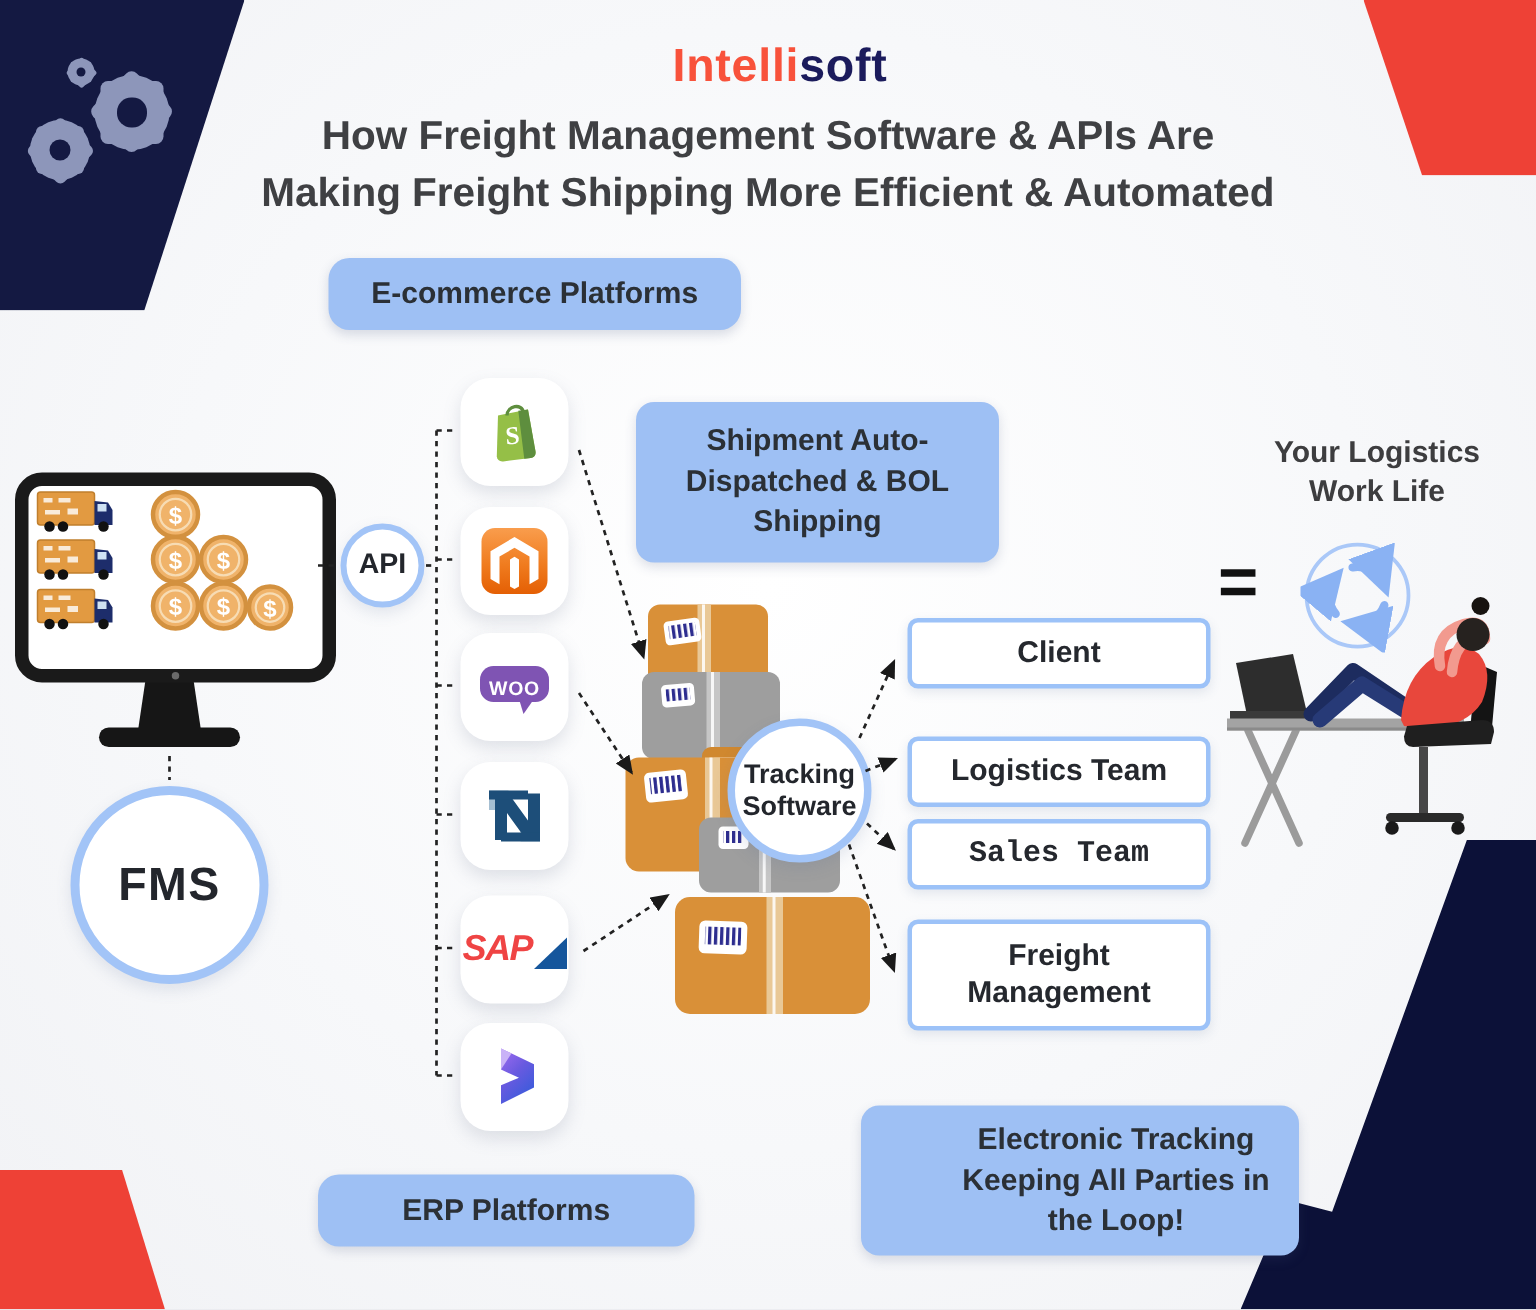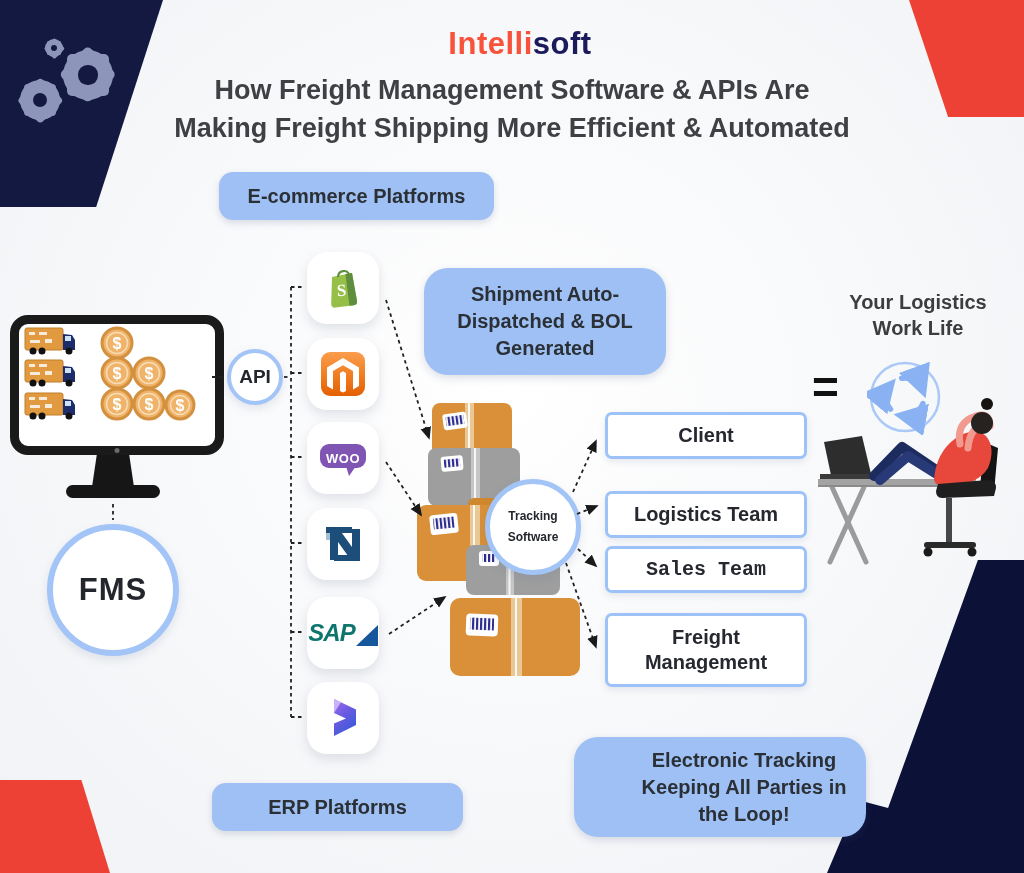--- a/index.html
+++ b/index.html
@@ -26,33 +26,33 @@
   .gear .hole{position:absolute;left:33%;top:33%;width:34%;height:34%;background:#141942;border-radius:50%;}
   
   .logo{position:absolute;left:0;right:0;top:26px;text-align:center;font-size:31px;font-weight:800;letter-spacing:.5px;z-index:2;padding-left:16px;}
   .logo .p1{color:#f8523b;}
   .logo .p2{color:#1b1b5c;}
   .title{position:absolute;left:0;right:0;top:71px;text-align:center;color:#3f4043;
     font-size:27px;font-weight:600;line-height:38px;z-index:2;}
   
   .pill{position:absolute;background:#9ec0f4;border-radius:14px;display:flex;align-items:center;justify-content:center;
     color:#2b3036;font-size:20px;font-weight:600;box-shadow:0 3px 7px rgba(60,80,120,.18);z-index:4;}
-  .bluebox{position:absolute;background:#9ec0f4;border-radius:24px;display:flex;flex-direction:column;align-items:center;justify-content:center;
+  .bluebox{position:absolute;background:#9ec0f4;border-radius:12px;display:flex;flex-direction:column;align-items:center;justify-content:center;
     color:#2b3036;font-size:20px;font-weight:600;line-height:27px;box-shadow:0 3px 8px rgba(60,80,120,.18);z-index:4;text-align:center;}
   
   .circle{position:absolute;background:#fff;border-radius:50%;display:flex;flex-direction:column;align-items:center;justify-content:center;
     color:#23262c;font-weight:600;box-sizing:border-box;box-shadow:0 4px 10px rgba(90,110,150,.15);}
   .btn{position:absolute;background:#fff;border:3px solid #9cc2f8;border-radius:7px;display:flex;align-items:center;justify-content:center;
     color:#25282e;font-size:20px;font-weight:600;box-sizing:border-box;text-align:center;line-height:25px;
     box-shadow:0 3px 7px rgba(90,110,150,.14);z-index:4;padding:0 8px;}
   
   .tile{position:absolute;left:307px;width:72px;height:72px;background:#fff;border-radius:20px;z-index:4;
     box-shadow:0 5px 12px rgba(110,120,145,.20);display:flex;align-items:center;justify-content:center;}
   .sap-logo{display:flex;align-items:flex-end;}
-  .sap-txt{font-size:24px;font-weight:800;font-style:italic;color:#0f766e;letter-spacing:-1px;}
+  .sap-txt{font-size:24px;font-weight:800;font-style:italic;color:#ef4444;letter-spacing:-1px;}
   .sap-tri{width:0;height:0;border-right:22px solid #15569c;border-top:21px solid transparent;margin-left:1px;margin-bottom:1px;}
   
   .monitor-frame{position:absolute;left:10px;top:315px;width:214px;height:140px;box-sizing:border-box;
     border:9px solid #1a1a1a;border-radius:18px;background:#fff;z-index:3;}
   .cam-dot{position:absolute;left:50%;bottom:-7px;transform:translateX(-50%);width:5px;height:5px;border-radius:50%;background:#6a6a6a;}
   .monitor-neck{position:absolute;left:92px;top:453px;width:42px;height:34px;background:#161616;
     clip-path:polygon(12% 0,88% 0,100% 100%,0 100%);z-index:2;}
   .monitor-base{position:absolute;left:66px;top:485px;width:94px;height:13px;background:#161616;border-radius:7px;z-index:2;}
   
   .worklife{position:absolute;left:828px;top:289px;width:180px;text-align:center;color:#3d3d3f;
@@ -97,21 +97,21 @@
     <div>How Freight Management Software &amp; APIs Are</div>
     <div>Making Freight Shipping More Efficient &amp; Automated</div>
   </div>
 
   <div class="pill" style="left:219px;top:172px;width:275px;height:48px;">E-commerce Platforms</div>
   <div class="pill" style="left:212px;top:783px;width:251px;height:48px;">ERP Platforms</div>
 
   <div class="bluebox" style="left:424px;top:268px;width:242px;height:107px;">
     <span>Shipment Auto-</span>
     <span>Dispatched &amp; BOL</span>
-    <span>Generated</span>
+    <span>Shipping</span>
   </div>
   <div class="bluebox" style="left:574px;top:737px;width:244px;height:100px;padding-left:48px;">
     <span>Electronic Tracking</span>
     <span>Keeping All Parties in</span>
     <span>the Loop!</span>
   </div>
 
   <div class="monitor-frame">
     <svg width="196" height="122" viewBox="0 0 196 122">
       <g>
@@ -314,21 +314,21 @@
       <rect x="42" y="203" width="130" height="78" rx="10" fill="#d99038"></rect>
       <rect x="103" y="203" width="11" height="78" fill="#e9c896"></rect>
         <rect x="107" y="203" width="2" height="78" fill="#fff" opacity=".85"></rect>
       <g transform="rotate(2 74 230)">
           <rect x="58" y="219" width="32" height="22" rx="4" fill="#fff"></rect>
           <rect x="62" y="223" width="24" height="12" fill="url(#bc)"></rect>
         </g>
     </g>
   </svg>
 
-  <div class="circle" style="left:485px;top:479px;width:96px;height:96px;border:5px solid #a2c4f7;font-size:12px;line-height:21px;z-index:5;">
+  <div class="circle" style="left:485px;top:479px;width:96px;height:96px;border:5px solid #a2c4f7;font-size:18px;line-height:21px;z-index:5;">
     <span>Tracking</span>
     <span>Software</span>
   </div>
 
   <div class="btn" style="left:605px;top:412px;width:202px;height:47px;">Client</div>
   <div class="btn" style="left:605px;top:479px;width:202px;height:47px;margin-top:12px;">Logistics Team</div>
   <div class="btn" style="left:605px;top:546px;width:202px;height:47px;font-family:Liberation Mono, monospace;">Sales Team</div>
   <div class="btn" style="left:605px;top:613px;width:202px;height:74px;">Freight Management</div>
 
   <div class="worklife">

